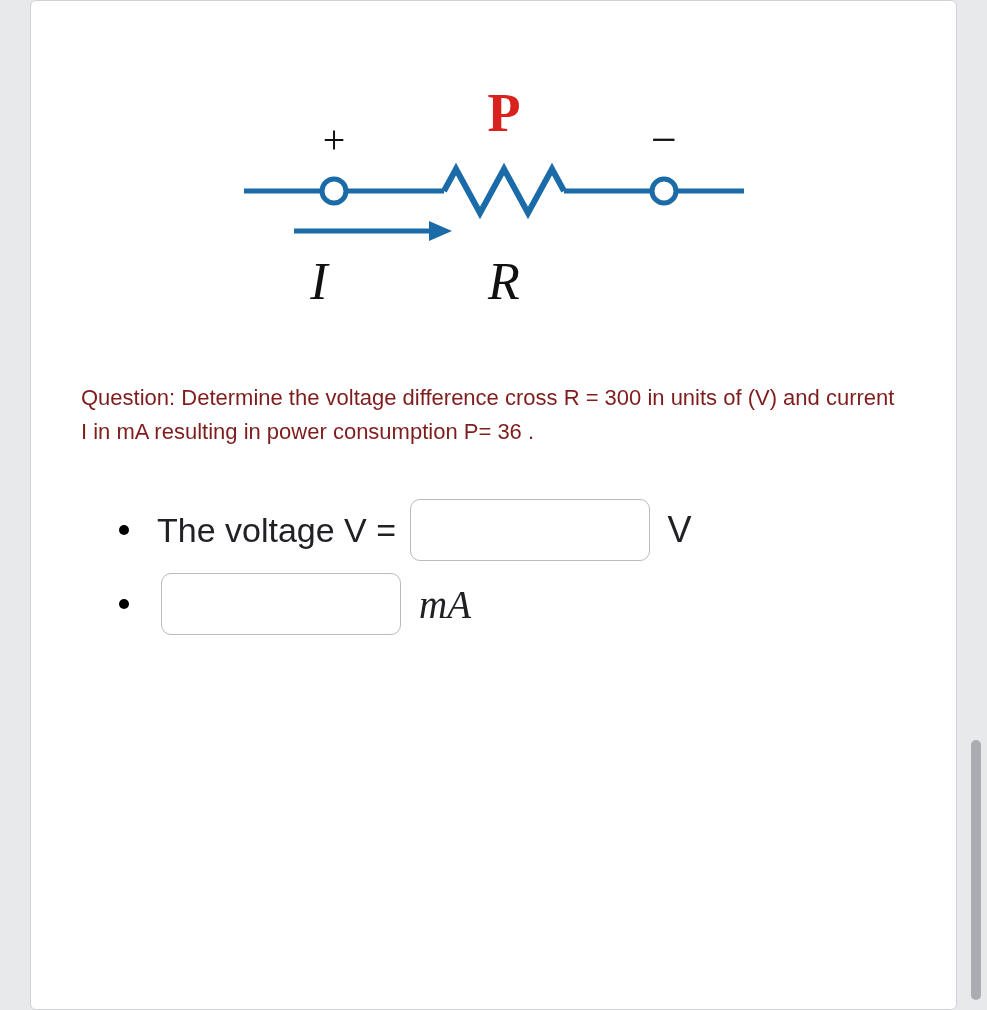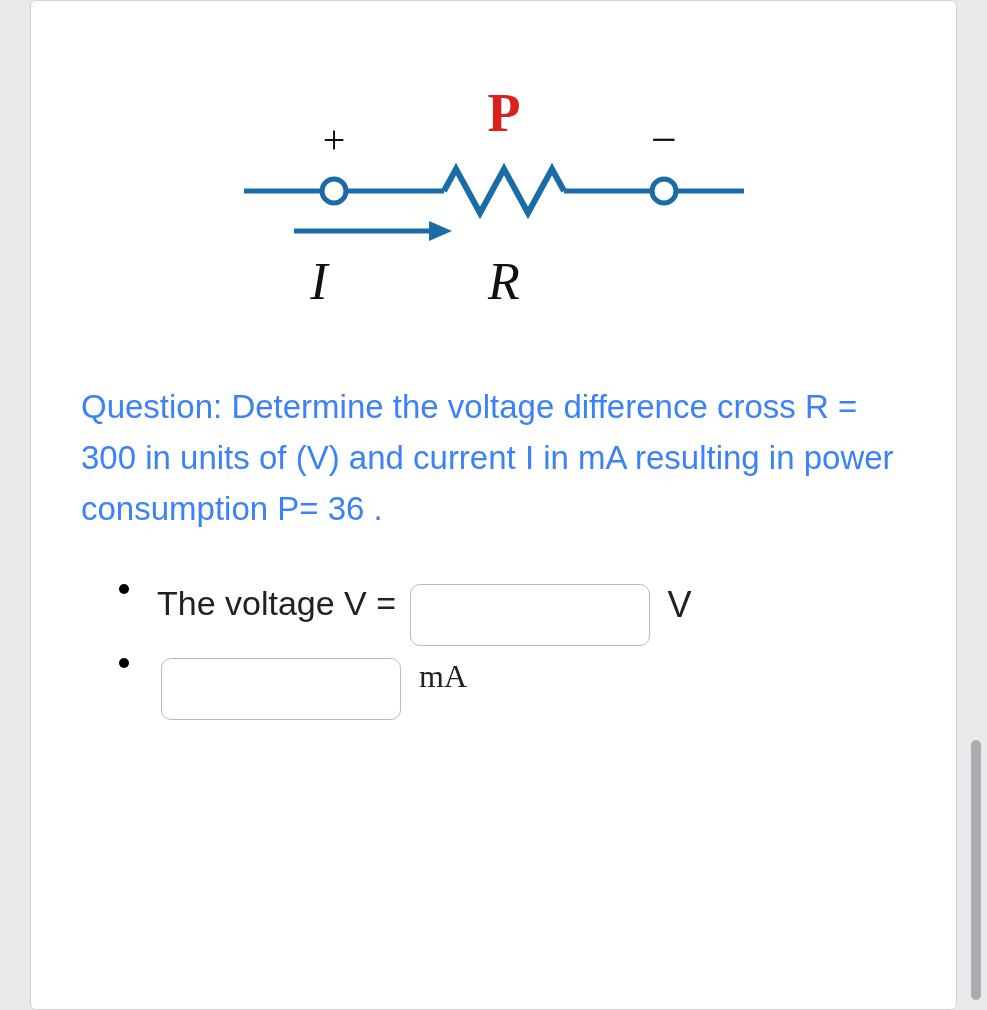--- a/index.html
+++ b/index.html
@@ -27,31 +27,31 @@
       display: flex;
       justify-content: center;
       padding: 30px 0 50px 0;
     }
     .diagram {
       width: 520px;
       height: 260px;
       position: relative;
     }
     .question-text {
-      font-size: 33px;
+      font-size: 22px;
       line-height: 1.55;
-      color: #3b82f6;
+      color: #7f1d1d;
       padding: 0 10px 50px 10px;
     }
     .answers {
       padding: 0 10px;
     }
     .answer-row {
       display: flex;
-      align-items: flex-start;
+      align-items: center;
       font-size: 34px;
       color: #202124;
       margin-bottom: 12px;
     }
     .bullet {
       width: 10px;
       height: 10px;
       background: #000;
       border-radius: 50%;
       margin: 0 28px 0 38px;
@@ -69,21 +69,22 @@
       font-size: 30px;
       padding: 0 14px;
       margin: 0 10px 0 4px;
     }
     .unit {
       font-size: 36px;
       margin-left: 8px;
     }
     .unit-italic {
       font-family: "Times New Roman", Times, serif;
-      font-size: 32px;
+      font-style: italic;
+      font-size: 39px;
     }
     .scrollbar-track {
       position: absolute;
       right: 6px;
       top: 0;
       bottom: 0;
       width: 10px;
     }
     .scrollbar-thumb {
       position: absolute;

